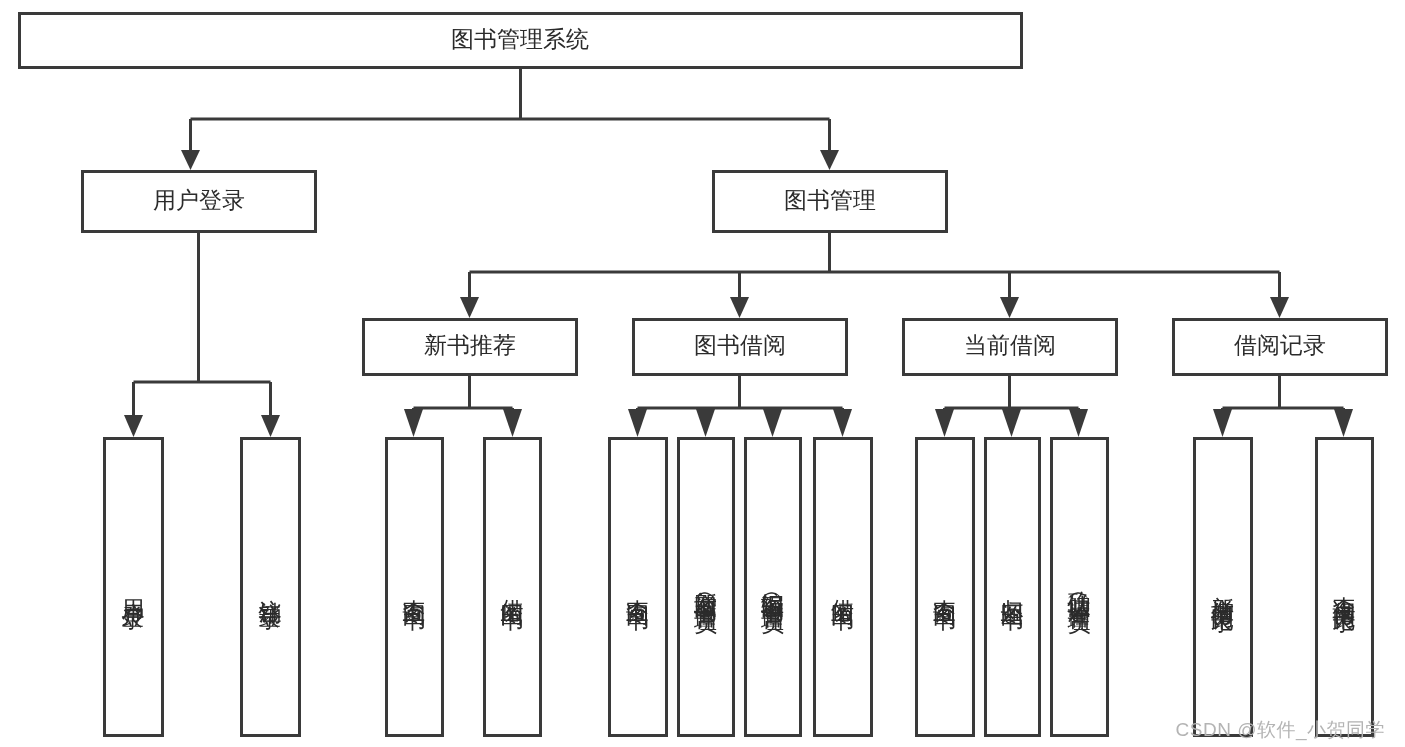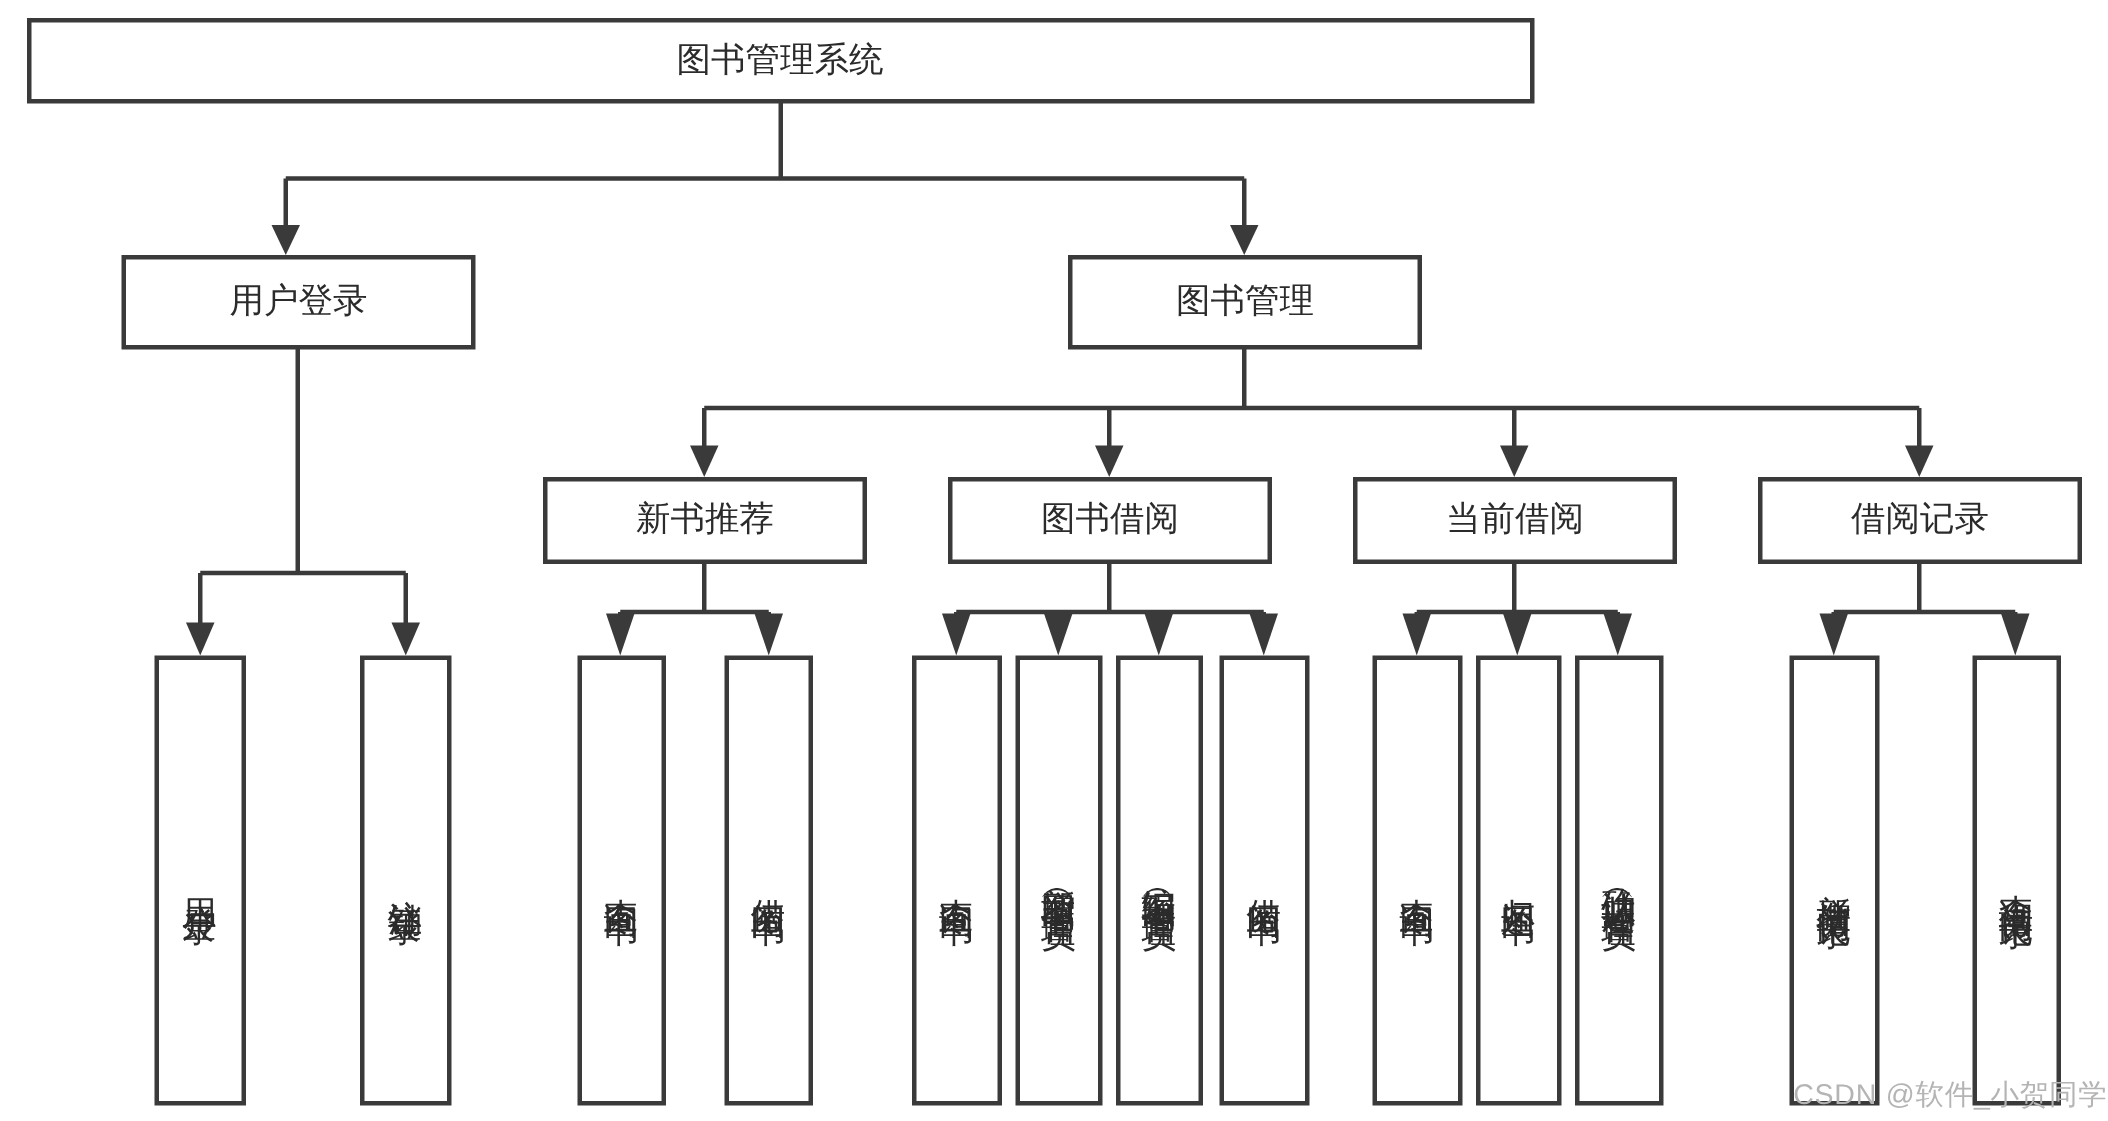--- a/index.html
+++ b/index.html
@@ -58,21 +58,21 @@
     color: #2b2b2b;
     display: flex;
     align-items: center;
     justify-content: center;
     text-align: center;
     user-select: none;
     pointer-events: none;
   }
   .watermark {
     position: absolute;
-    right: 0;
+    right: 20px;
     bottom: 4px;
     font-family: "Liberation Sans", "DejaVu Sans", sans-serif;
     font-size: 19px;
     color: #b4b4b4;
     letter-spacing: 0.5px;
     white-space: nowrap;
   }
 </style>
 </head>
 <body>

